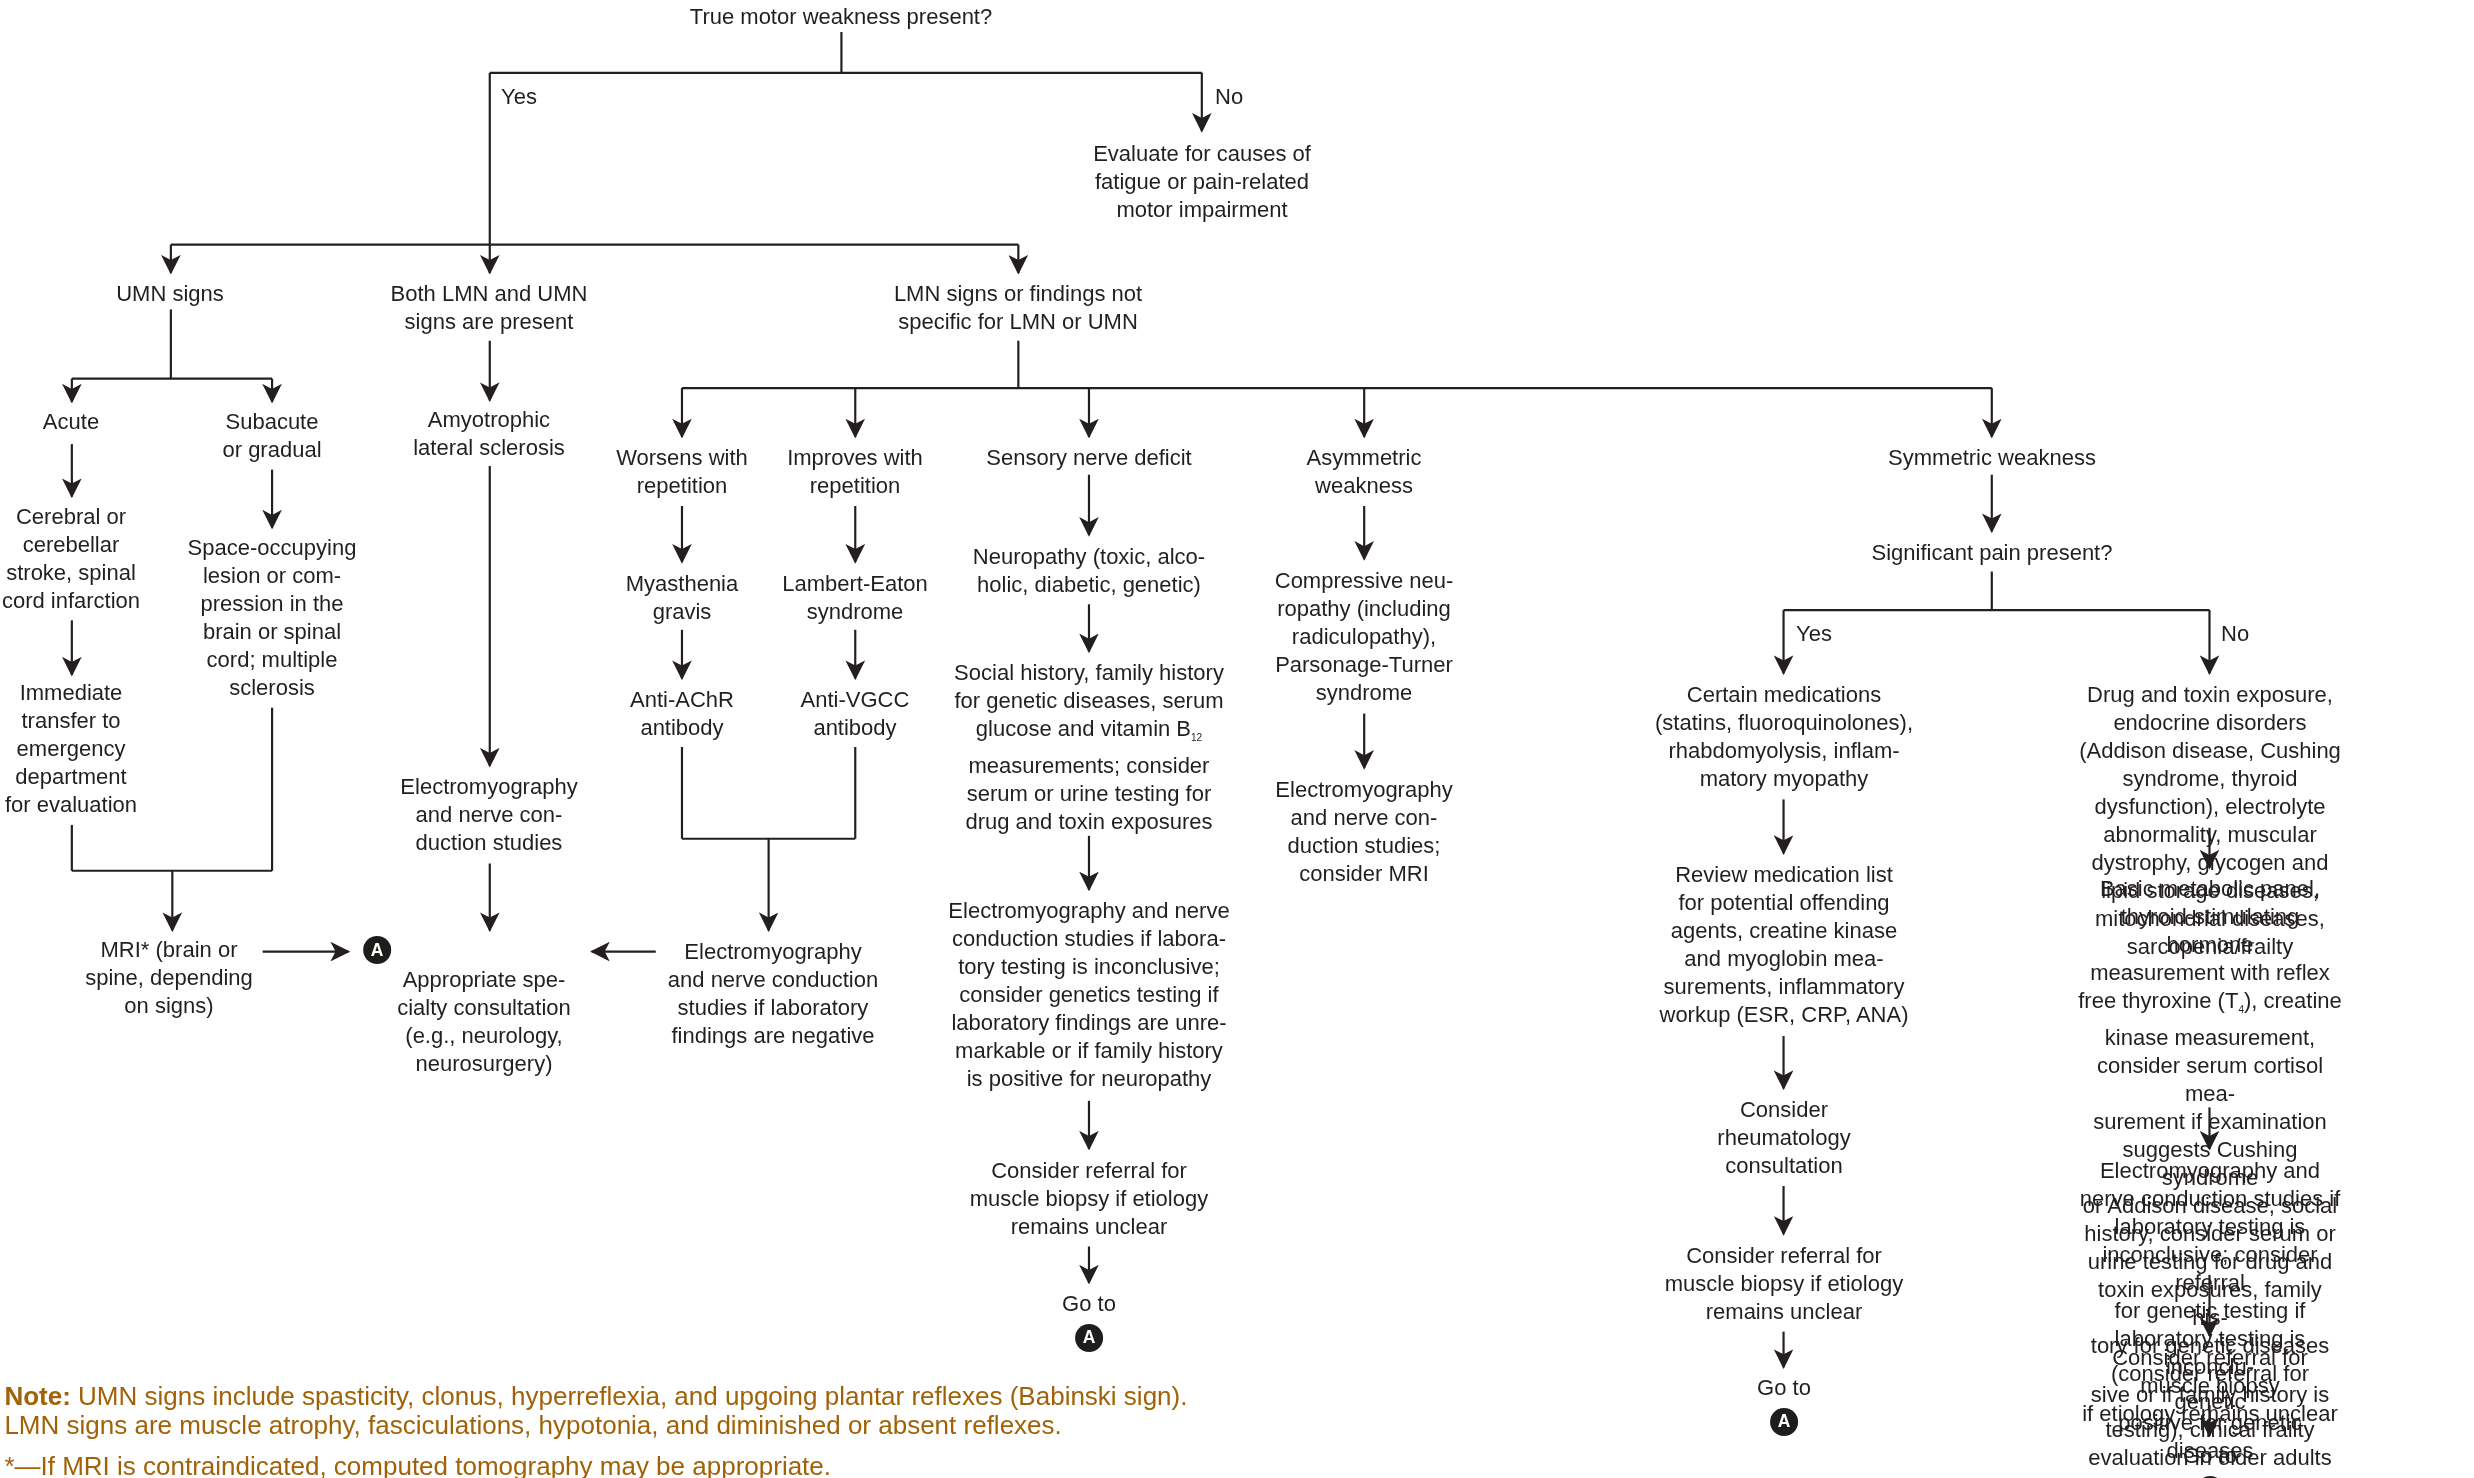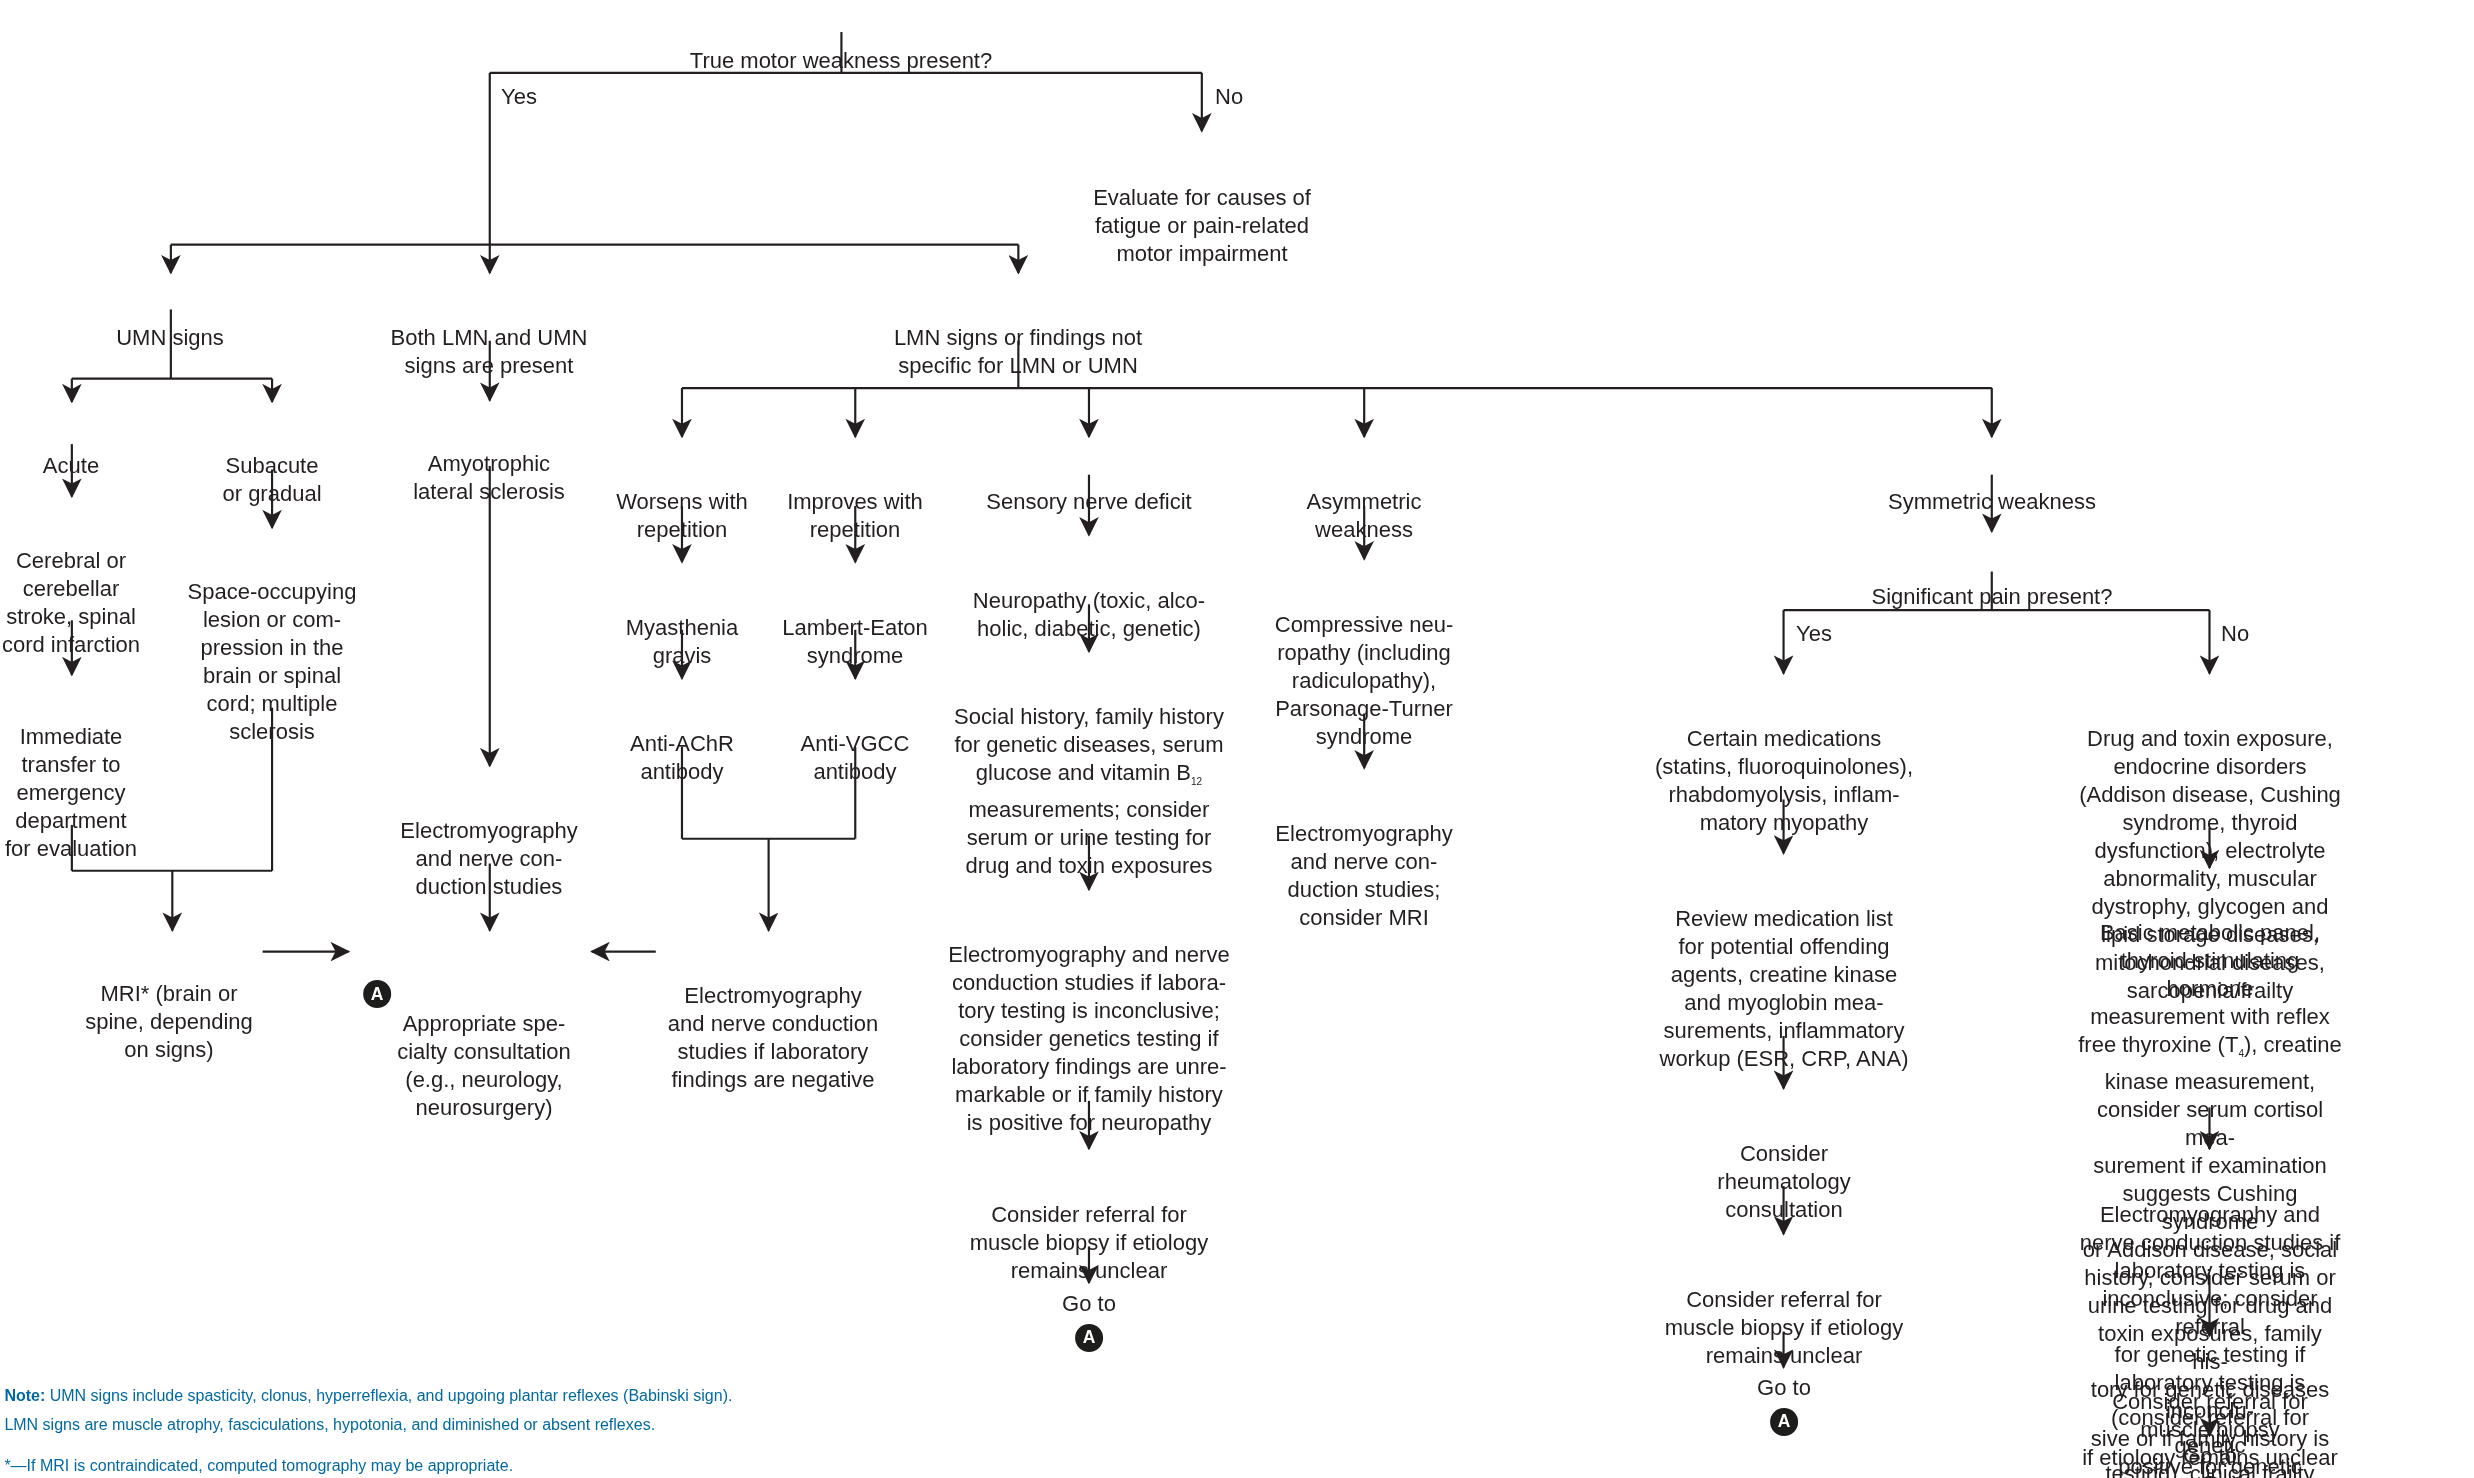--- a/index.html
+++ b/index.html
@@ -13,21 +13,20 @@
   }
   #wires{position:absolute;left:0;top:0;}
   .n{
     position:absolute;
     transform:translateX(-50%);
     white-space:pre-line;
     text-align:center;
     font-size:22px;
     line-height:28px;
     color:#231f20;
-    margin-top:44px;
   }
   .lbl{
     position:absolute;
     font-size:22px;
     line-height:26px;
     color:#231f20;
   }
   .badge{
     display:inline-flex;
     width:28px;height:28px;
@@ -50,23 +49,23 @@
     color:#231f20;
     flex-direction:column;
   }
   .consult-badge{
     position:absolute;
     left:-34px;top:-2.2px;
   }
   .note{
     position:absolute;
     left:4.4px;
-    font-size:16px;
+    font-size:26px;
     line-height:28px;
-    color:#0369a1;
+    color:#a16207;
   }
   sub{font-size:10px;}
 </style>
 </head>
 <body>
 
 <div id="canvas">
 
   <svg id="wires" width="2475" height="1478" viewBox="0 0 3398 2030">
     <defs>

